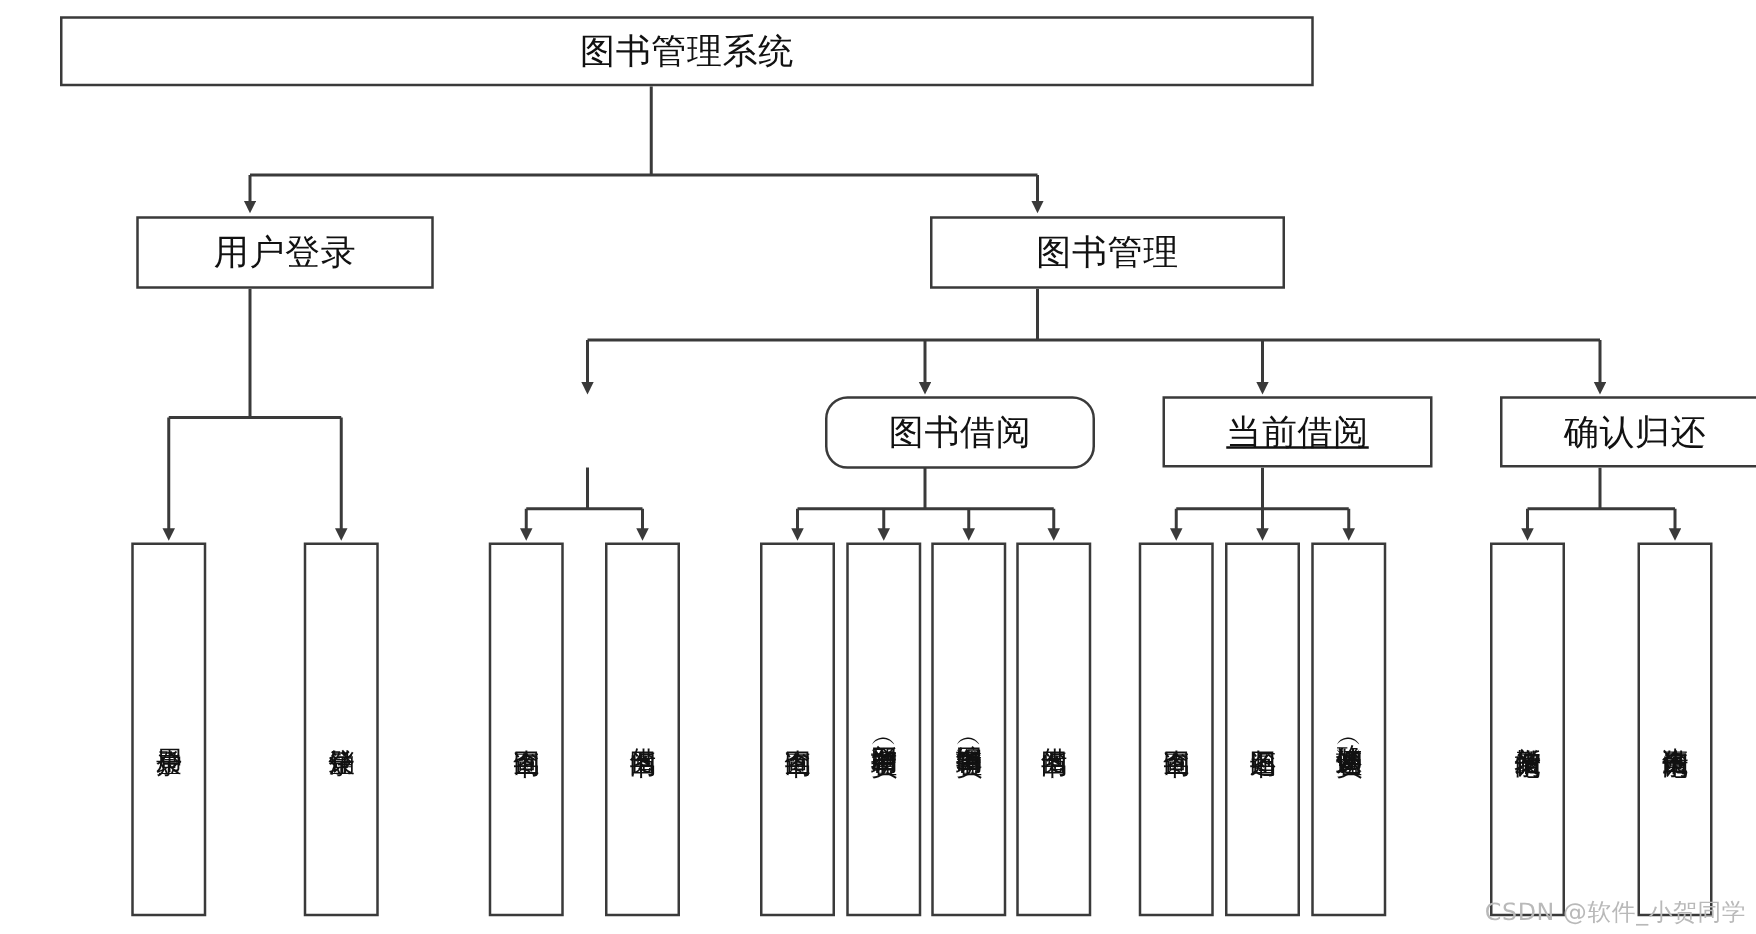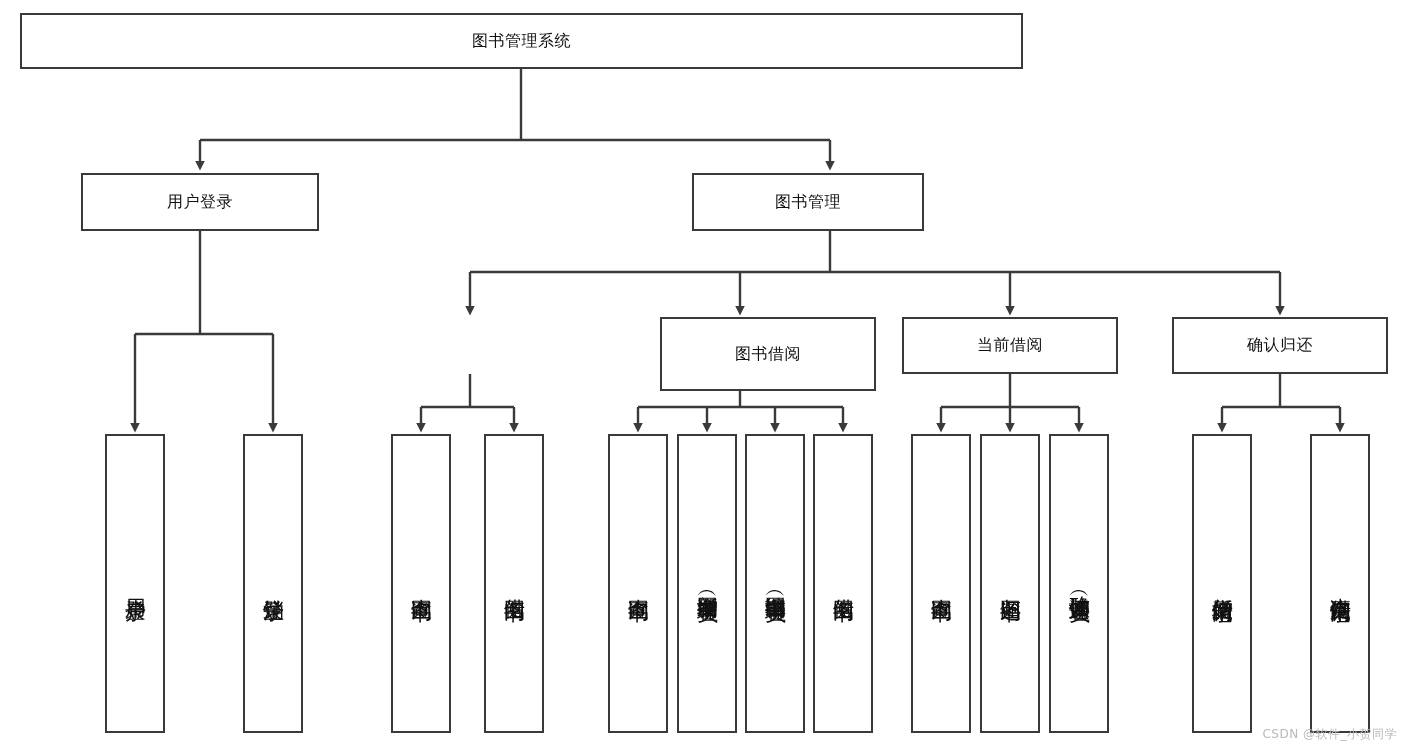--- a/index.html
+++ b/index.html
@@ -32,22 +32,23 @@
     box-sizing: border-box;
     background: #ffffff;
     border: 2.2px solid #3a3a3a;
     display: flex;
     align-items: center;
     justify-content: center;
     color: #111111;
     line-height: 1.18;
   }
   .node.horiz {
-    font-size: 16px;
+    font-size: 28px;
     letter-spacing: 0.5px;
+    margin-left: 28px;
   }
   .node.vert {
     writing-mode: vertical-rl;
     text-orientation: upright;
     font-size: 21px;
     letter-spacing: 1px;
     align-items: center;
     justify-content: center;
     padding: 6px 0;
     white-space: nowrap;
@@ -56,21 +57,21 @@
     display: block;
   }
   .node.vert .label {
     writing-mode: vertical-rl;
     text-orientation: upright;
   }
   .watermark {
     position: absolute;
     right: 8px;
     bottom: 4px;
-    font-size: 12px;
+    font-size: 19px;
     color: #b9b9b9;
     letter-spacing: 0.5px;
     white-space: nowrap;
   }
 </style>
 </head>
 <body>
 
 <div id="diagram-root">
 
@@ -124,28 +125,28 @@
     </g>
   </svg>
 
   <div class="node horiz" style="left:20px; top:13px; width:1003px; height:56px;">
     <span class="label">图书管理系统</span>
   </div>
 
   <div class="node horiz" style="left:81px; top:173px; width:238px; height:58px;">
     <span class="label">用户登录</span>
   </div>
-  <div class="node horiz" style="left:692px; top:173px; width:232px; height:58px;">
+  <div class="node horiz" style="left:716px; top:173px; width:284px; height:58px;">
     <span class="label">图书管理</span>
   </div>
 
-  <div class="node horiz" style="left:660px; top:317px; width:216px; height:74px;">
+  <div class="node horiz" style="left:632px; top:317px; width:216px; height:58px;border-radius:18px;">
     <span class="label">图书借阅</span>
   </div>
-  <div class="node horiz" style="left:902px; top:317px; width:216px; height:57px;">
+  <div class="node horiz" style="left:902px; top:317px; width:216px; height:57px;text-decoration:underline;">
     <span class="label">当前借阅</span>
   </div>
   <div class="node horiz" style="left:1172px; top:317px; width:216px; height:57px;">
     <span class="label">确认归还</span>
   </div>
 
   <div class="node vert" style="left:105px; top:434px; width:60px; height:299px;">
     <span class="label">用户登录</span>
   </div>
   <div class="node vert" style="left:243px; top:434px; width:60px; height:299px;">

